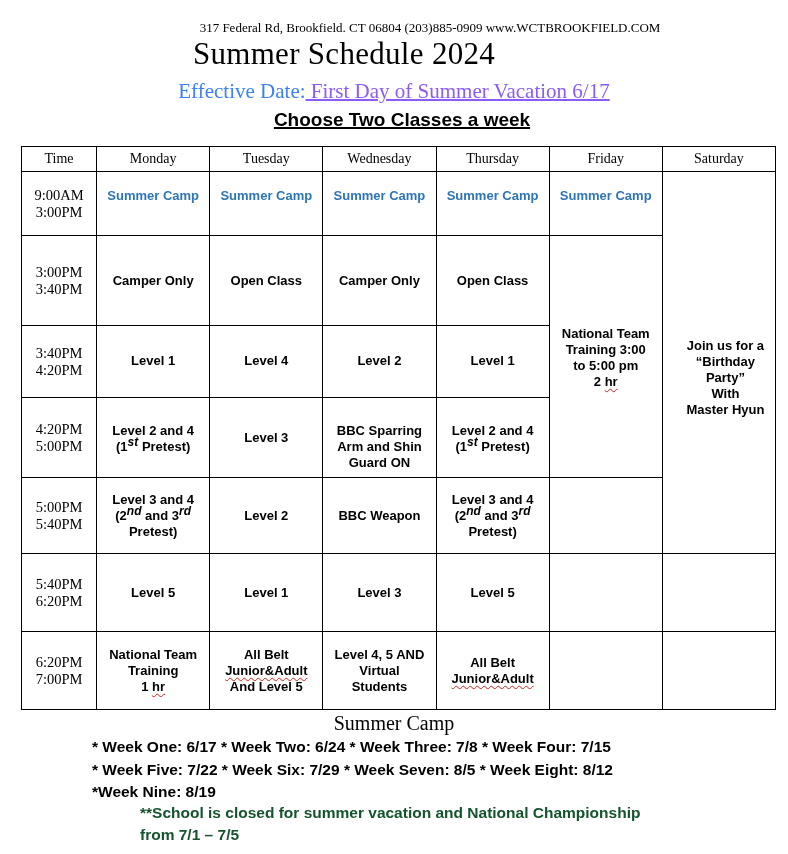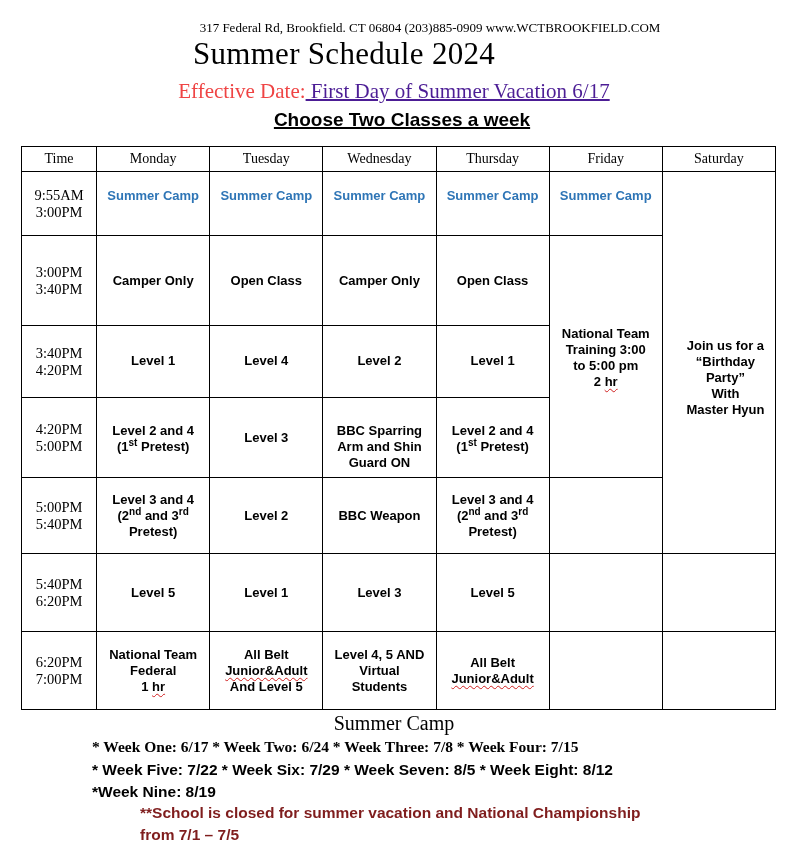--- a/index.html
+++ b/index.html
@@ -3,42 +3,42 @@
   <meta charset="utf-8">
   <style>
     html, body { margin:0; padding:0; background:#ffffff; }
     body { width:788px; height:854px; position:relative; overflow:hidden; color:#000; }
     .lserif { font-family: "Liberation Serif", "DejaVu Serif", serif; }
     .sans { font-family: "Liberation Sans", "DejaVu Sans", sans-serif; }
 
     #address { position:absolute; left:0; width:788px; top:20px; text-align:center; font-size:13px;padding-left:36px; }
     #title { position:absolute; left:0; width:688px; top:36px; text-align:center; font-size:31px; letter-spacing:0.3px; }
     #effective { position:absolute; left:0; width:788px; top:79px; text-align:center; font-size:21px; }
-    #effective .lbl { color:#ef4444; }
-    #effective .date { color:#4c1d95; text-decoration:underline; text-decoration-thickness:1.5px; }
+    #effective .lbl { color:#3b82f6; }
+    #effective .date { color:#8b5cf6; text-decoration:underline; text-decoration-thickness:1.5px; }
     #choose { position:absolute; left:8px; width:788px; top:109px; text-align:center; font-size:19px; font-weight:bold; }
     #choose span { text-decoration:underline; text-decoration-thickness:2px; }
 
     table.sched { position:absolute; left:21px; top:146px; border-collapse:collapse; table-layout:fixed; width:755px; }
     table.sched td, table.sched th {
       border:1.6px solid #000; text-align:center; vertical-align:middle; padding:0 4px;
       font-family: "Liberation Sans", "DejaVu Sans", sans-serif; font-weight:bold; font-size:13px; line-height:16px;
     }
     table.sched th { font-family:"Liberation Serif", "DejaVu Serif", serif; font-weight:normal; font-size:14px; height:24px; }
     table.sched td.time { font-family:"Liberation Serif", "DejaVu Serif", serif; font-weight:normal; font-size:14.5px; line-height:17px; }
     td.camp { color:#2e75b6; }
     td.top { vertical-align:top !important; }
-    sup { font-size:10px; line-height:0; }
+    sup { font-size:12px; line-height:0;font-style:italic; }
     .squig { text-decoration: underline wavy #d02020; text-decoration-thickness:1px; text-underline-offset:2px; }
     col.c0 { width:75px; } col.cx { width:113px; }
 
     #camp-title { position:absolute; left:0; width:788px; top:712px; text-align:center; font-size:20px; }
     .weeks { position:absolute; left:92px; font-size:15.5px; font-weight:bold; }
-    #w1 { top:738px;font-family:Liberation Serif, serif; } #w2 { top:761px; } #w3 { top:783px; }
-    .closed { position:absolute; left:140px; font-size:15.5px; font-weight:bold; color:#7f1d1d; }
+    #w1 { top:738px; } #w2 { top:761px; } #w3 { top:783px; }
+    .closed { position:absolute; left:140px; font-size:15.5px; font-weight:bold; color:#14532d; }
     #c1 { top:804px; } #c2 { top:826px; }
   </style>
 </head>
 <body>
 
 <div id="address" class="lserif">317 Federal Rd, Brookfield. CT 06804 (203)885-0909 www.WCTBROOKFIELD.COM</div>
 <div id="title" class="lserif">Summer Schedule 2024</div>
 <div id="effective" class="lserif"><span class="lbl">Effective Date:</span><span class="date"> First Day of Summer Vacation 6/17</span></div>
 <div id="choose" class="sans"><span>Choose Two Classes a week</span></div>
 
@@ -59,21 +59,21 @@
       <th>Tuesday</th>
       <th>Wednesday</th>
       <th>Thursday</th>
       <th>Friday</th>
       <th>Saturday</th>
     </tr>
   </thead>
   <tbody>
 
     <tr style="height:64px">
-      <td class="time"><span>9:55AM</span><br><span>3:00PM</span></td>
+      <td class="time"><span>9:00AM</span><br><span>3:00PM</span></td>
       <td class="camp top" style="padding-top:16px">Summer Camp</td>
       <td class="camp top" style="padding-top:16px">Summer Camp</td>
       <td class="camp top" style="padding-top:16px">Summer Camp</td>
       <td class="camp top" style="padding-top:16px">Summer Camp</td>
       <td class="camp top" style="padding-top:16px">Summer Camp</td>
       <td rowspan="5" style="vertical-align:top; padding-top:166px;padding-left:17px;">
         <span>Join us for a</span><br>
         <span>“Birthday</span><br>
         <span>Party”</span><br>
         <span>With</span><br>
@@ -125,21 +125,21 @@
       <td>Level 5</td>
       <td>Level 1</td>
       <td>Level 3</td>
       <td>Level 5</td>
       <td></td>
       <td></td>
     </tr>
 
     <tr style="height:78px">
       <td class="time"><span>6:20PM</span><br><span>7:00PM</span></td>
-      <td><span>National Team</span><br><span>Federal</span><br><span>1 </span><span class="squig">hr</span></td>
+      <td><span>National Team</span><br><span>Training</span><br><span>1 </span><span class="squig">hr</span></td>
       <td><span>All Belt</span><br><span class="squig">Junior&amp;Adult</span><br><span>And Level 5</span></td>
       <td><span>Level 4, 5 AND</span><br><span>Virtual</span><br><span>Students</span></td>
       <td><span>All Belt</span><br><span class="squig">Junior&amp;Adult</span></td>
       <td></td>
       <td></td>
     </tr>
   </tbody>
 </table>
 
 <div id="camp-title" class="lserif">Summer Camp</div>

